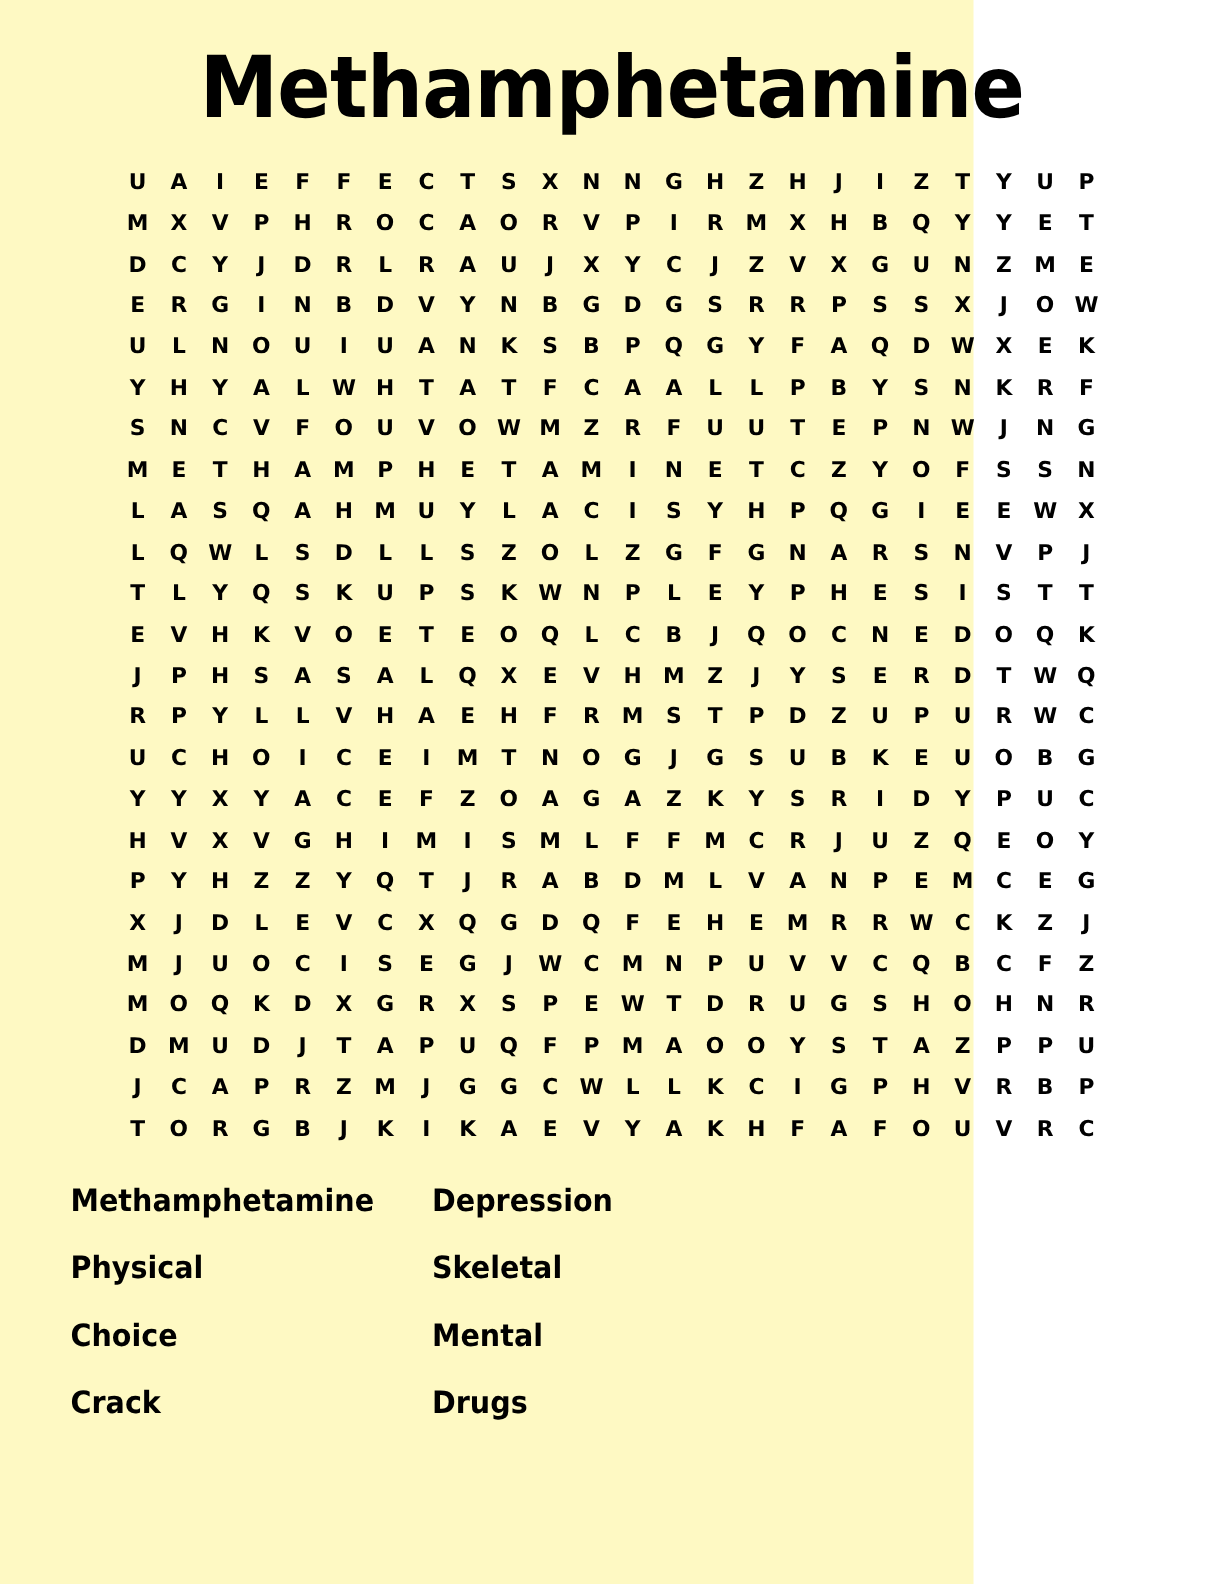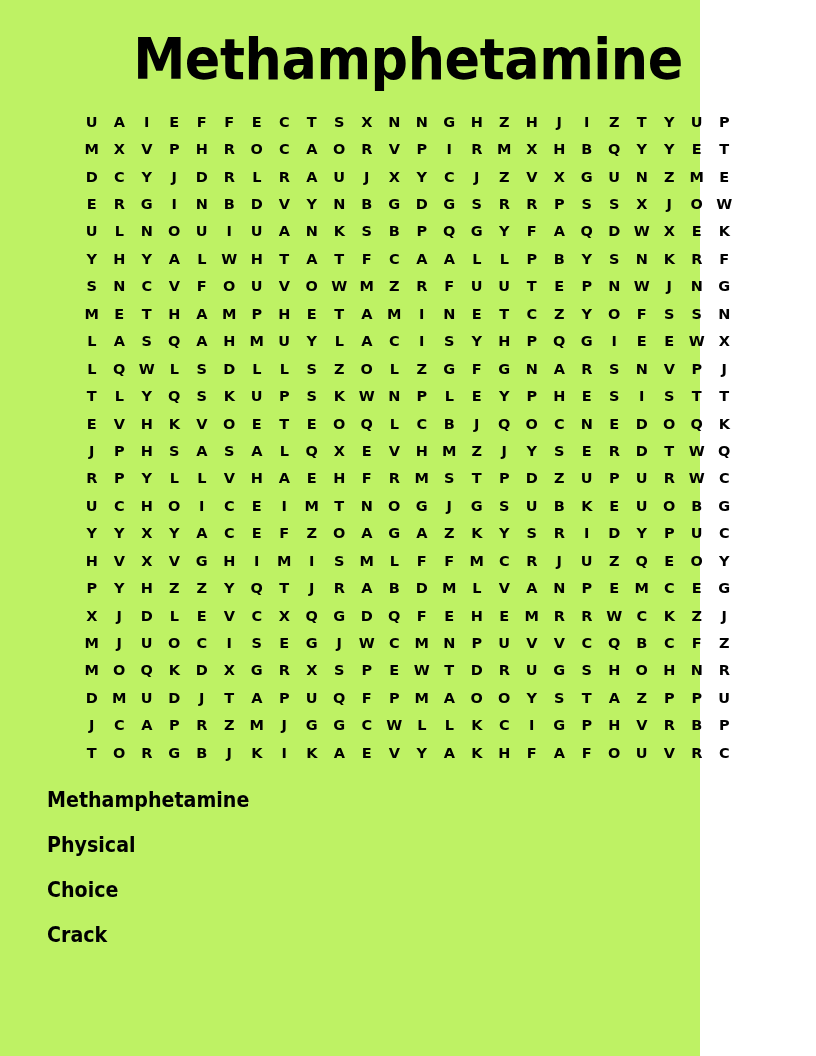--- a/index.html
+++ b/index.html
@@ -9,24 +9,24 @@
   }
   body {
     width: 816px;
     height: 1056px;
     font-family: "Liberation Sans", sans-serif;
     color: #000000;
     position: relative;
     overflow: hidden;
   }
   #page {
-    width: 700px;
+    width: 649px;
     height: 1056px;
     position: relative;
-    background: #bef264;
+    background: #fef9c3;
     box-sizing: border-box;
   }
 
   
   #puzzle-title {
     position: absolute;
     top: 28px;
     left: 0;
     width: 816px;
     text-align: center;
@@ -723,15 +723,21 @@
       </div>
     </div>
 
   <div id="word-list">
       <div class="word-col">
         <div class="word-item">Methamphetamine</div>
         <div class="word-item">Physical</div>
         <div class="word-item">Choice</div>
         <div class="word-item">Crack</div>
       </div>
+      <div class="word-col">
+        <div class="word-item">Depression</div>
+        <div class="word-item">Skeletal</div>
+        <div class="word-item">Mental</div>
+        <div class="word-item">Drugs</div>
+      </div>
     </div>
 
 </div>
 
 </body></html>

